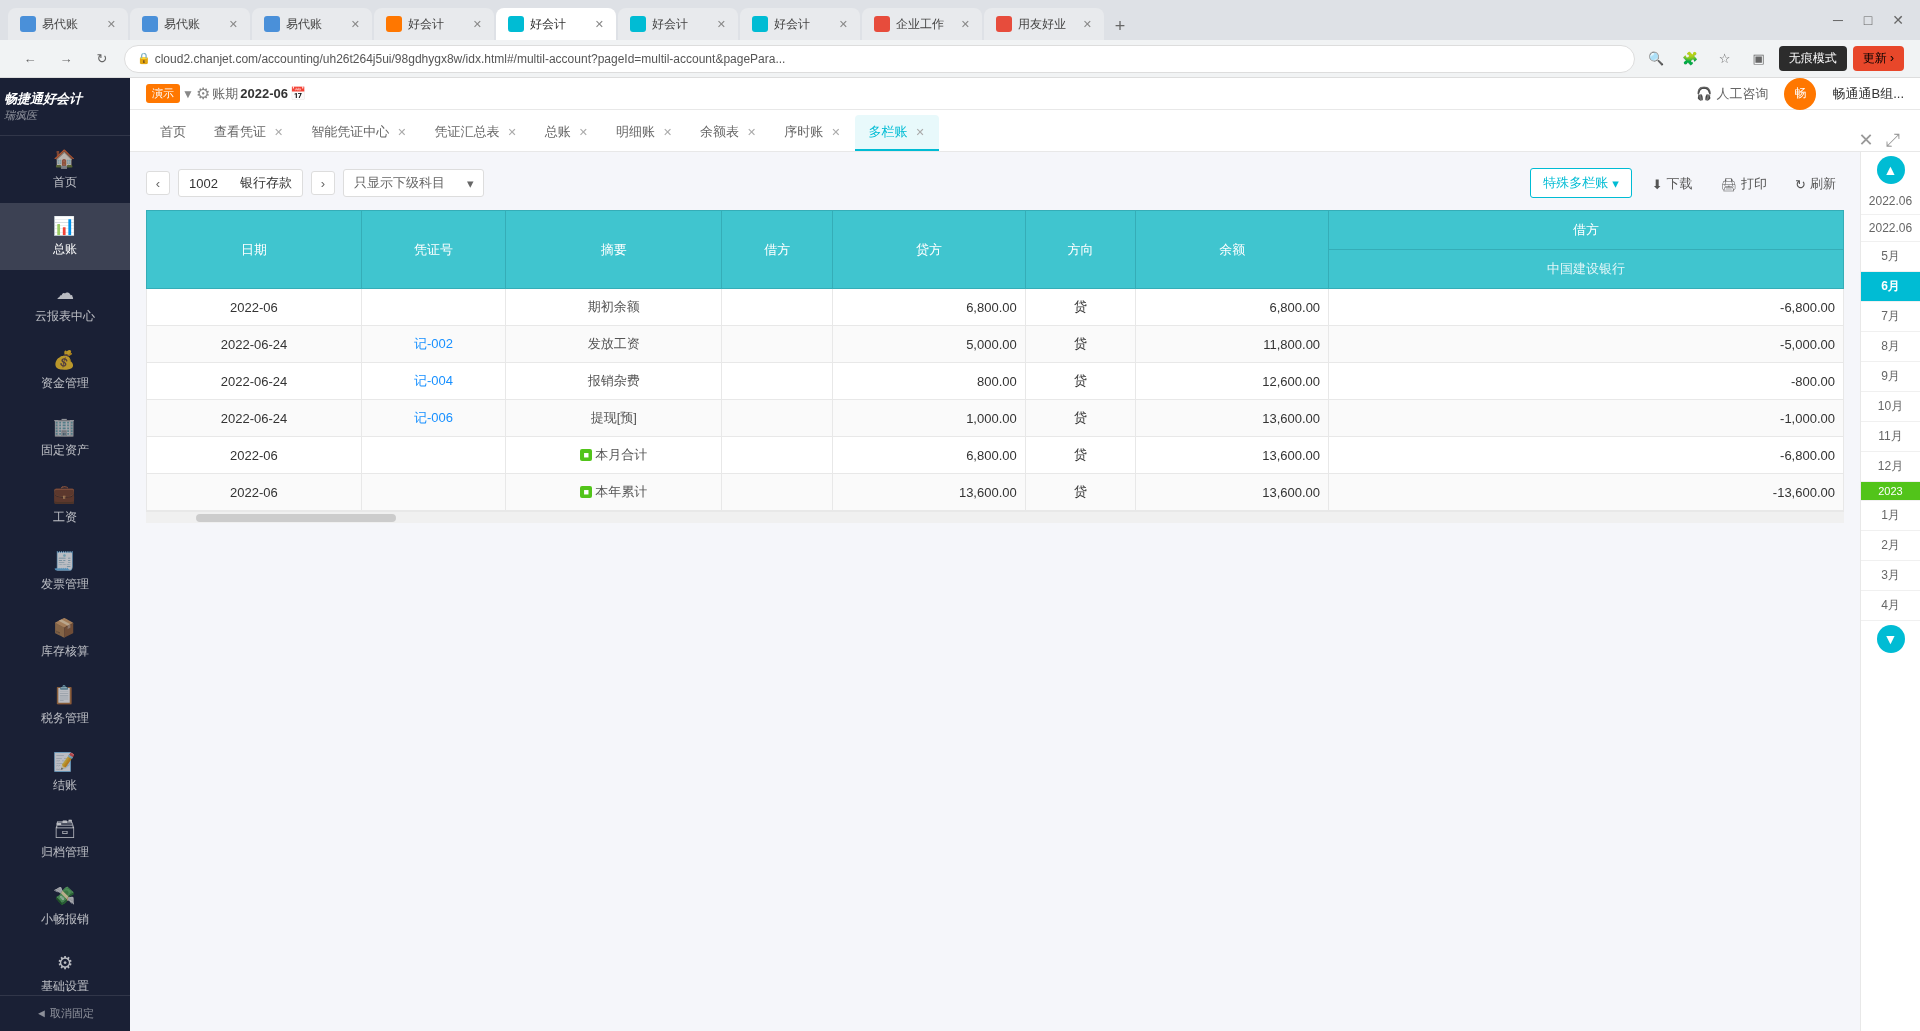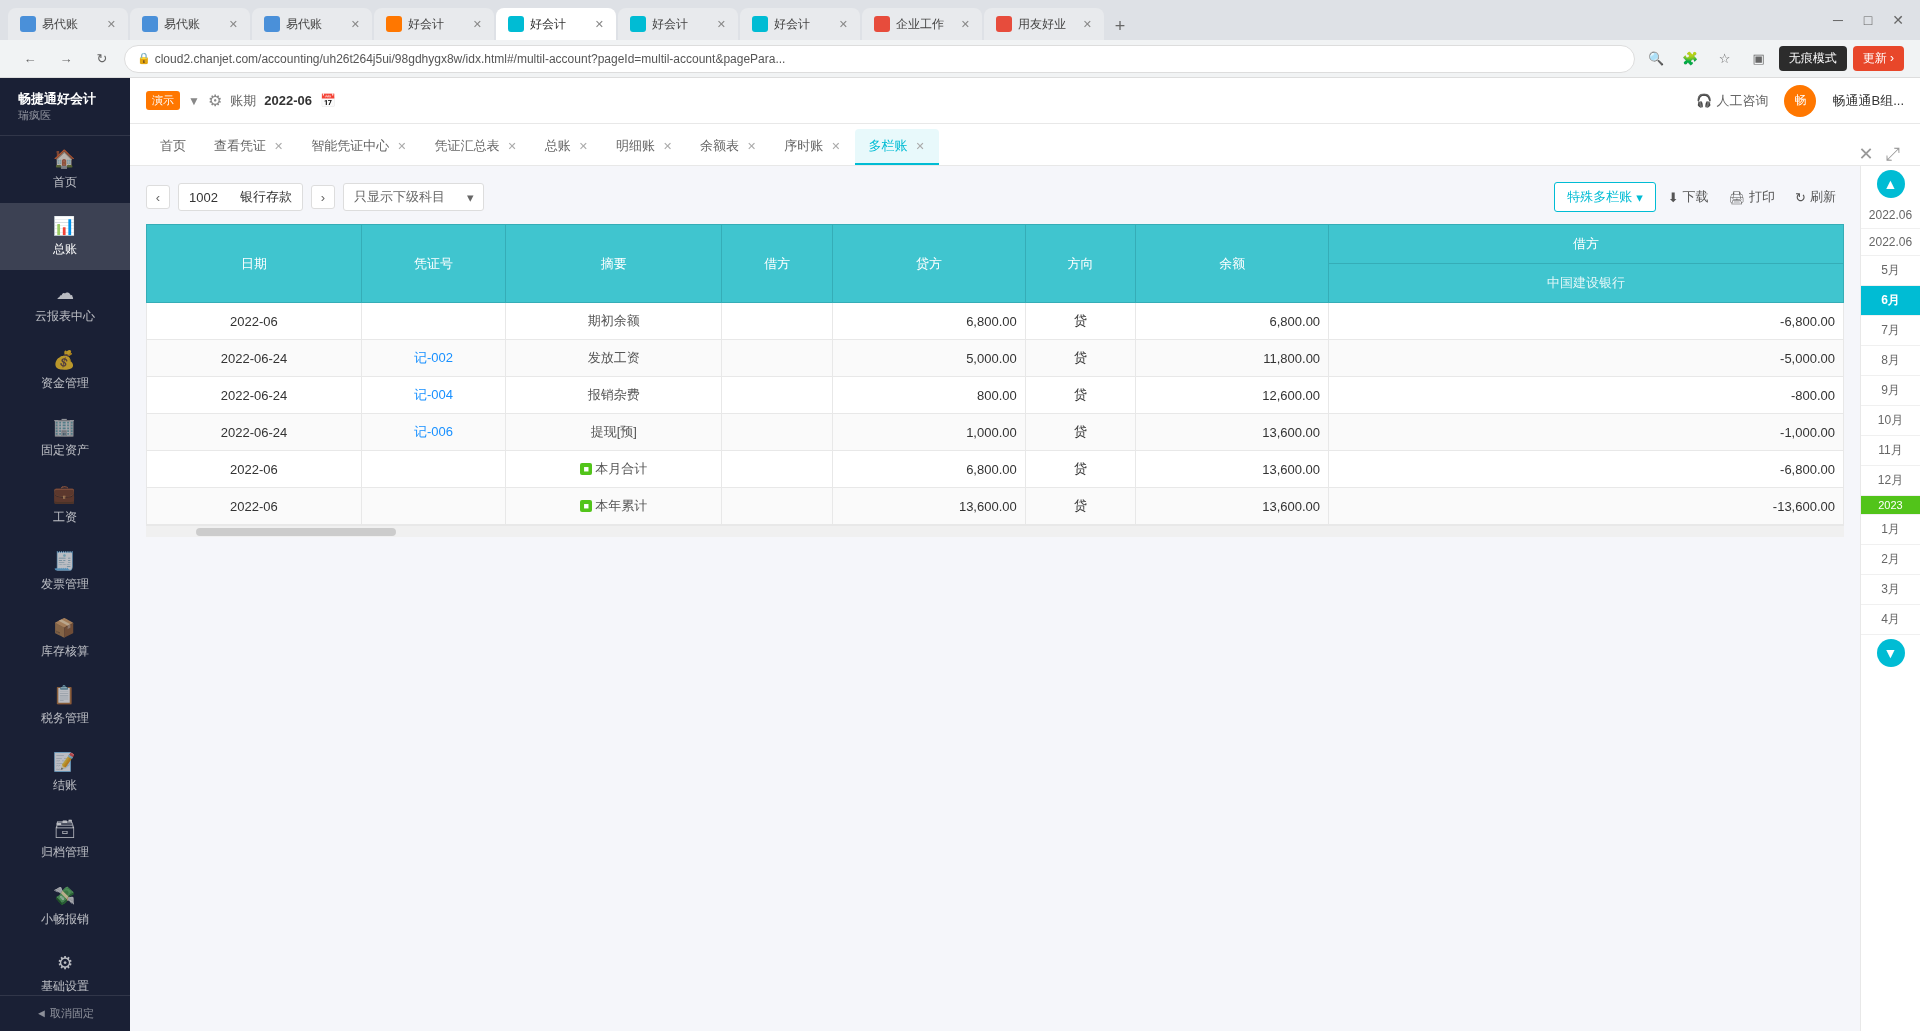--- a/index.html
+++ b/index.html
@@ -14,42 +14,42 @@
     .tab-add { width: 28px; height: 28px; border-radius: 50%; display: flex; align-items: center; justify-content: center; color: #666; font-size: 18px; cursor: pointer; }
     .browser-controls { display: flex; gap: 2px; margin-left: auto; }
     .browser-ctrl-btn { width: 28px; height: 28px; display: flex; align-items: center; justify-content: center; color: #666; font-size: 14px; cursor: pointer; border-radius: 50%; }
 
     
     .address-bar { background: #f1f3f4; height: 38px; display: flex; align-items: center; padding: 0 16px; gap: 8px; border-bottom: 1px solid #ddd; }
     .nav-btn { width: 28px; height: 28px; display: flex; align-items: center; justify-content: center; color: #666; cursor: pointer; border-radius: 50%; }
     .url-box { flex: 1; height: 28px; background: #fff; border: 1px solid #ddd; border-radius: 14px; display: flex; align-items: center; padding: 0 12px; font-size: 12px; color: #555; }
     .address-tools { display: flex; gap: 6px; align-items: center; }
     .wuhen-btn { background: #2c2c2c; color: #fff; border-radius: 4px; padding: 4px 10px; font-size: 12px; cursor: pointer; }
-    .update-btn { background: #e8472a; color: #ffffff; border-radius: 4px; padding: 4px 10px; font-size: 12px; cursor: pointer; }
+    .update-btn { background: #e8472a; color: #000000; border-radius: 4px; padding: 4px 10px; font-size: 12px; cursor: pointer; }
 
     
     .app-layout { display: flex; height: calc(1031px - 78px); }
 
     
     .sidebar { width: 130px; background: #1a2035; color: #fff; display: flex; flex-direction: column; overflow: hidden; flex-shrink: 0; }
-    .sidebar-logo { padding: 12px 18px; border-bottom: 1px solid rgba(255,255,255,0.1); }
+    .sidebar-logo { padding: 12px 4px; border-bottom: 1px solid rgba(255,255,255,0.1); font-style: italic; }
     .logo-text { font-size: 13px; font-weight: bold; color: #fff; }
     .logo-sub { font-size: 11px; color: rgba(255,255,255,0.5); }
     .sidebar-nav { flex: 1; overflow-y: auto; }
     .sidebar-item { display: flex; flex-direction: column; align-items: center; padding: 12px 6px; cursor: pointer; color: rgba(255,255,255,0.7); font-size: 12px; gap: 4px; transition: background 0.2s; }
     .sidebar-item.active { background: rgba(255,255,255,0.15); color: #fff; }
     .sidebar-item-icon { font-size: 18px; }
     .sidebar-bottom { padding: 10px; border-top: 1px solid rgba(255,255,255,0.1); }
     .sidebar-unfix { display: flex; align-items: center; gap: 4px; font-size: 11px; color: rgba(255,255,255,0.5); cursor: pointer; justify-content: center; }
 
     
     .main-content { flex: 1; display: flex; flex-direction: column; background: #f5f6fa; overflow: hidden; }
 
     
-    .top-bar { background: #fff; height: 46px; display: flex; align-items: center; padding: 0 16px; gap: 8px; border-bottom: 1px solid #e8e8e8; flex-shrink: 0; }
+    .top-bar { background: #fff; height: 32px; display: flex; align-items: center; padding: 0 16px; gap: 2px; border-bottom: 1px solid #e8e8e8; flex-shrink: 0; }
     .demo-badge { background: #ff7700; color: #fff; font-size: 11px; padding: 2px 6px; border-radius: 3px; cursor: pointer; }
     .settings-icon { color: #888; cursor: pointer; font-size: 16px; }
     .period-label { font-size: 13px; color: #666; }
     .period-value { font-size: 13px; color: #333; font-weight: bold; }
     .calendar-icon { color: #888; cursor: pointer; }
     .top-right { margin-left: auto; display: flex; align-items: center; gap: 16px; }
     .consultant-btn { display: flex; align-items: center; gap: 4px; color: #666; font-size: 13px; cursor: pointer; }
     .user-avatar { width: 32px; height: 32px; border-radius: 50%; background: #ff7700; display: flex; align-items: center; justify-content: center; color: #fff; font-size: 12px; }
     .user-name { font-size: 13px; color: #333; cursor: pointer; }
 
@@ -61,21 +61,21 @@
 
     
     .content-area { flex: 1; display: flex; overflow: hidden; }
     .ledger-panel { flex: 1; overflow: auto; padding: 16px; }
 
     
     .ledger-toolbar { display: flex; align-items: center; gap: 8px; margin-bottom: 12px; }
     .nav-arrow { width: 24px; height: 24px; display: flex; align-items: center; justify-content: center; cursor: pointer; color: #666; border: 1px solid #ddd; border-radius: 3px; background: #fff; }
     .account-selector { background: #fff; border: 1px solid #ddd; border-radius: 3px; padding: 4px 10px; font-size: 13px; color: #333; cursor: pointer; display: flex; align-items: center; gap: 22px; }
     .filter-dropdown { background: #fff; border: 1px solid #ddd; border-radius: 3px; padding: 4px 10px; font-size: 13px; color: #666; cursor: pointer; display: flex; align-items: center; gap: 22px; }
-    .toolbar-right { margin-left: auto; display: flex; gap: 4px; align-items: center; }
+    .toolbar-right { margin-left: auto; display: flex; gap: 12px; align-items: flex-end; }
     .multi-col-btn { border: 1px solid #00bcd4; color: #00bcd4; background: #fff; border-radius: 3px; padding: 5px 12px; font-size: 13px; cursor: pointer; display: flex; align-items: center; gap: 4px; }
     .download-btn, .print-btn, .refresh-btn { color: #555; background: transparent; border: none; padding: 5px 8px; font-size: 13px; cursor: pointer; display: flex; align-items: center; gap: 4px; }
 
     
     .ledger-table { width: 100%; border-collapse: collapse; background: #fff; }
     .ledger-table thead tr { background: #40c5cf; color: #fff; }
     .ledger-table thead th { padding: 10px 8px; text-align: center; font-weight: normal; font-size: 13px; border: 1px solid #35adb7; }
     .ledger-table thead th.wide { min-width: 200px; }
     .ledger-table tbody tr:nth-child(even) { background: #fafafa; }
     .ledger-table tbody td { padding: 9px 8px; border: 1px solid #e8e8e8; font-size: 13px; color: #333; text-align: center; }

